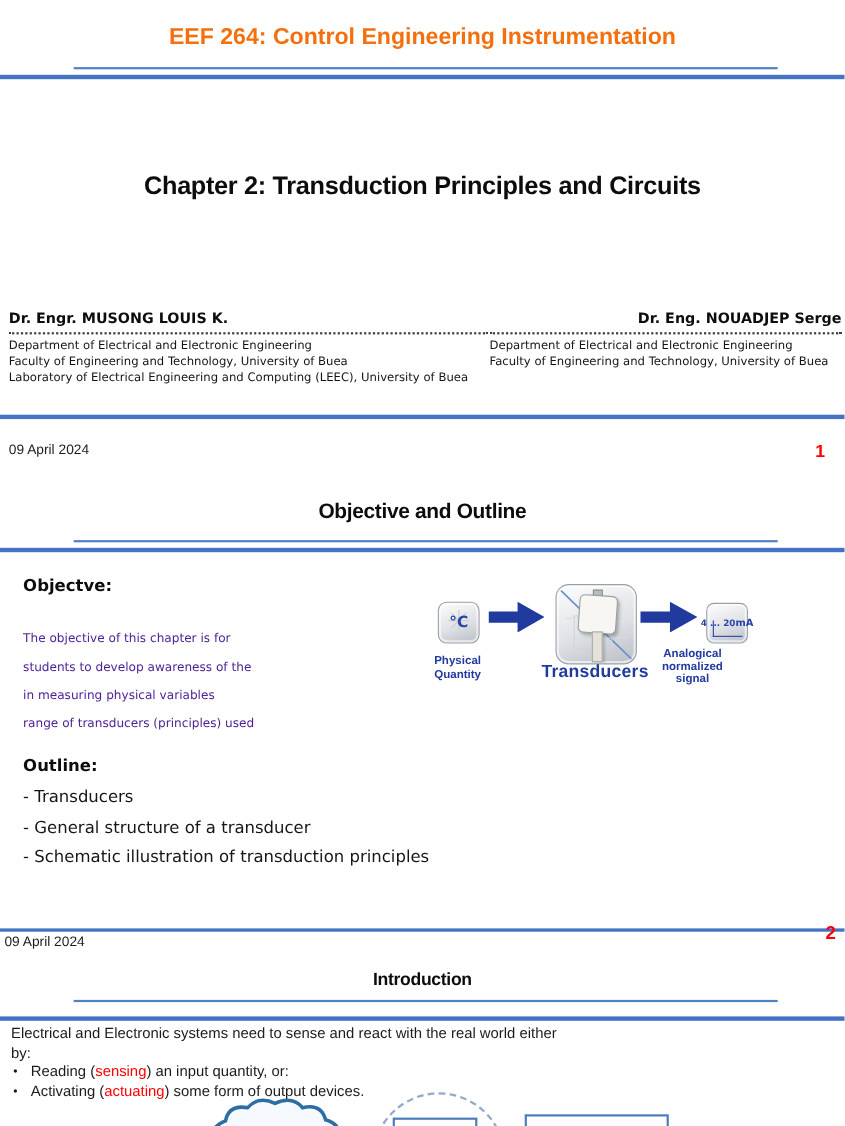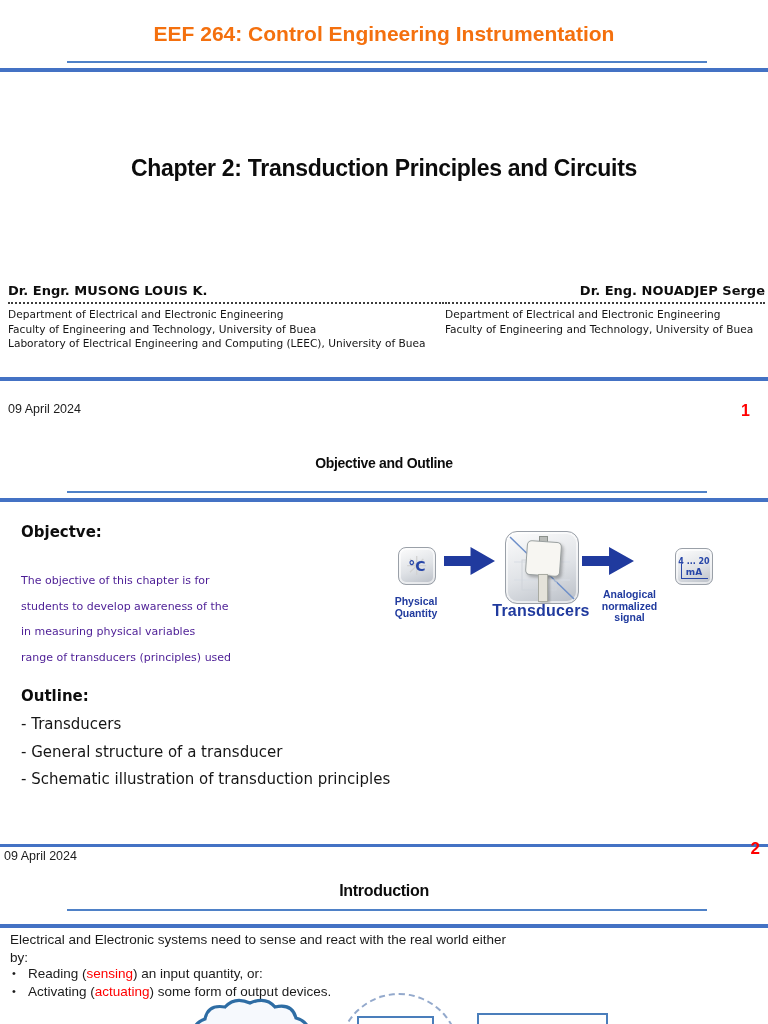--- a/index.html
+++ b/index.html
@@ -23,21 +23,21 @@
   .author-left{left:8px;width:436px;}
   .author-right{left:445px;width:320px;}
   .author-name{font-size:13px;font-weight:bold;color:#0d0d0d;white-space:nowrap;}
   .author-right .author-name{text-align:right;}
   .dotted-sep{border-top:2px dotted #3c3c3c;height:0;margin:4px 0 3px 0;}
   .author-line{font-size:10.6px;line-height:14.6px;color:#141414;white-space:nowrap;}
   .l2{top:377px;}
   .f1{left:8px;top:402px;}
   .p1{right:18px;top:402px;font-size:16px;}
   
-  .t2{top:455px;font-size:14px;}
+  .t2{top:455px;font-size:19px;}
   .u2{top:491px;} .l3{top:498px;}
   .obj-head,.outline-head{position:absolute;left:21px;font-size:15px;font-weight:bold;color:#0d0d0d;}
   .obj-head{top:523px;}
   .obj-text{position:absolute;left:21px;top:568px;font-size:11px;line-height:25.5px;color:#4c1d95;}
   .outline-head{top:687px;}
   .outline-list{position:absolute;left:21px;top:711px;font-size:15px;line-height:27.5px;color:#161616;}
   .l4{top:844px;height:3px;}
   .f2{left:4px;top:849px;}
   .p2{right:8px;top:839px;font-size:17px;}
   
@@ -53,21 +53,21 @@
   .a2{left:582px;top:547px;width:52px;height:28px;}
   .transducer-box{left:505px;top:531px;width:72px;height:71px;border-radius:12px;overflow:hidden;}
   .transducer-box svg{position:absolute;left:0;top:0;}
   .device-head{position:absolute;left:20px;top:9px;width:33px;height:33px;background:#f7f6f2;
     border:1px solid #9aa0a0;border-radius:5px;transform:rotate(4deg);
     box-shadow:2px 2px 3px rgba(60,60,60,.35);}
   .device-cap{position:absolute;left:33px;top:4px;width:7px;height:7px;background:#b9bcb9;border:1px solid #8b908b;}
   .device-stem{position:absolute;left:32px;top:42px;width:8px;height:26px;background:#e4e2da;
     border:1px solid #a9aba3;box-shadow:2px 1px 2px rgba(60,60,60,.3);}
   .icon-signal{left:642px;top:548px;width:36px;height:35px;border-radius:7px;
-    display:flex;flex-direction:column;align-items:center;justify-content:center;margin-left:33px;}
+    display:flex;flex-direction:row;align-items:center;justify-content:center;}
   .sig-line1{font-size:8px;font-weight:bold;color:#2746A8;line-height:10px;white-space:nowrap;}
   .sig-line2{font-size:9px;font-weight:bold;color:#2746A8;line-height:10px;}
   .sig-axis{position:absolute;left:5px;bottom:5px;width:26px;height:14px;
     border-left:1px solid #2746A8;border-bottom:1px solid #2746A8;}
   .diag-label{position:absolute;text-align:center;color:#203A9E;font-weight:bold;
     font-size:10.5px;line-height:11.5px;font-family:"Liberation Sans",sans-serif;}
   .lbl-phys{left:382px;top:596px;width:68px;}
   .lbl-trans{left:478px;top:602px;width:126px;font-size:16px;line-height:17px;letter-spacing:.2px;}
   .lbl-out{left:588px;top:589px;width:83px;}
   

